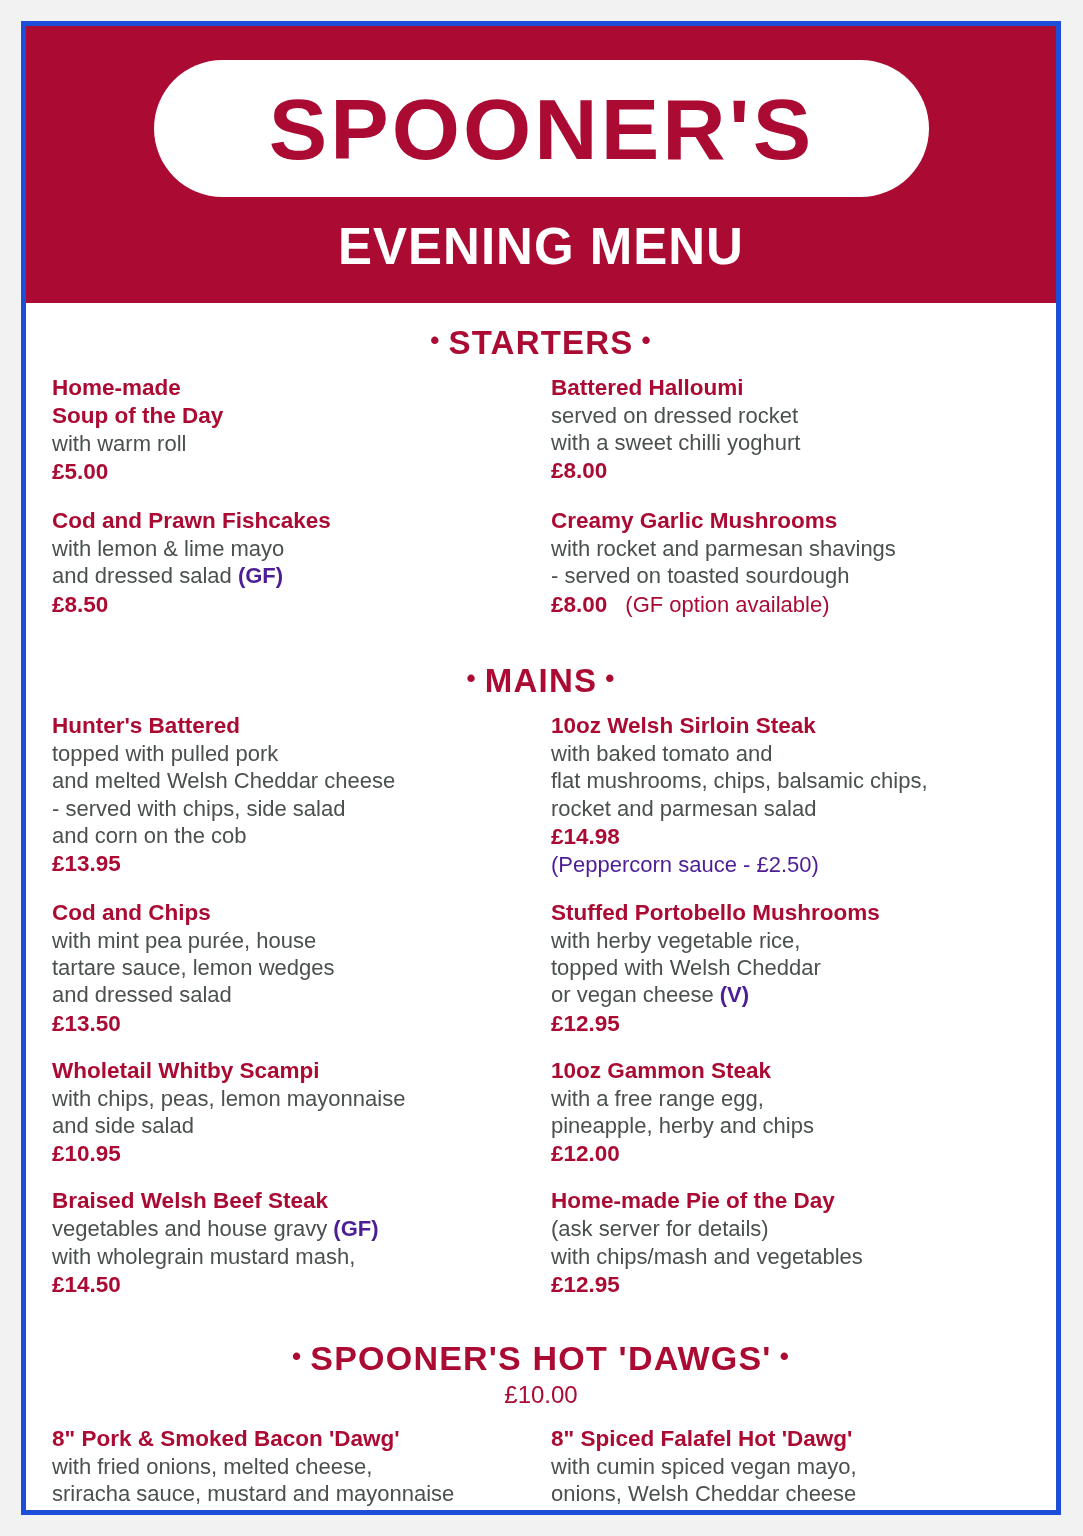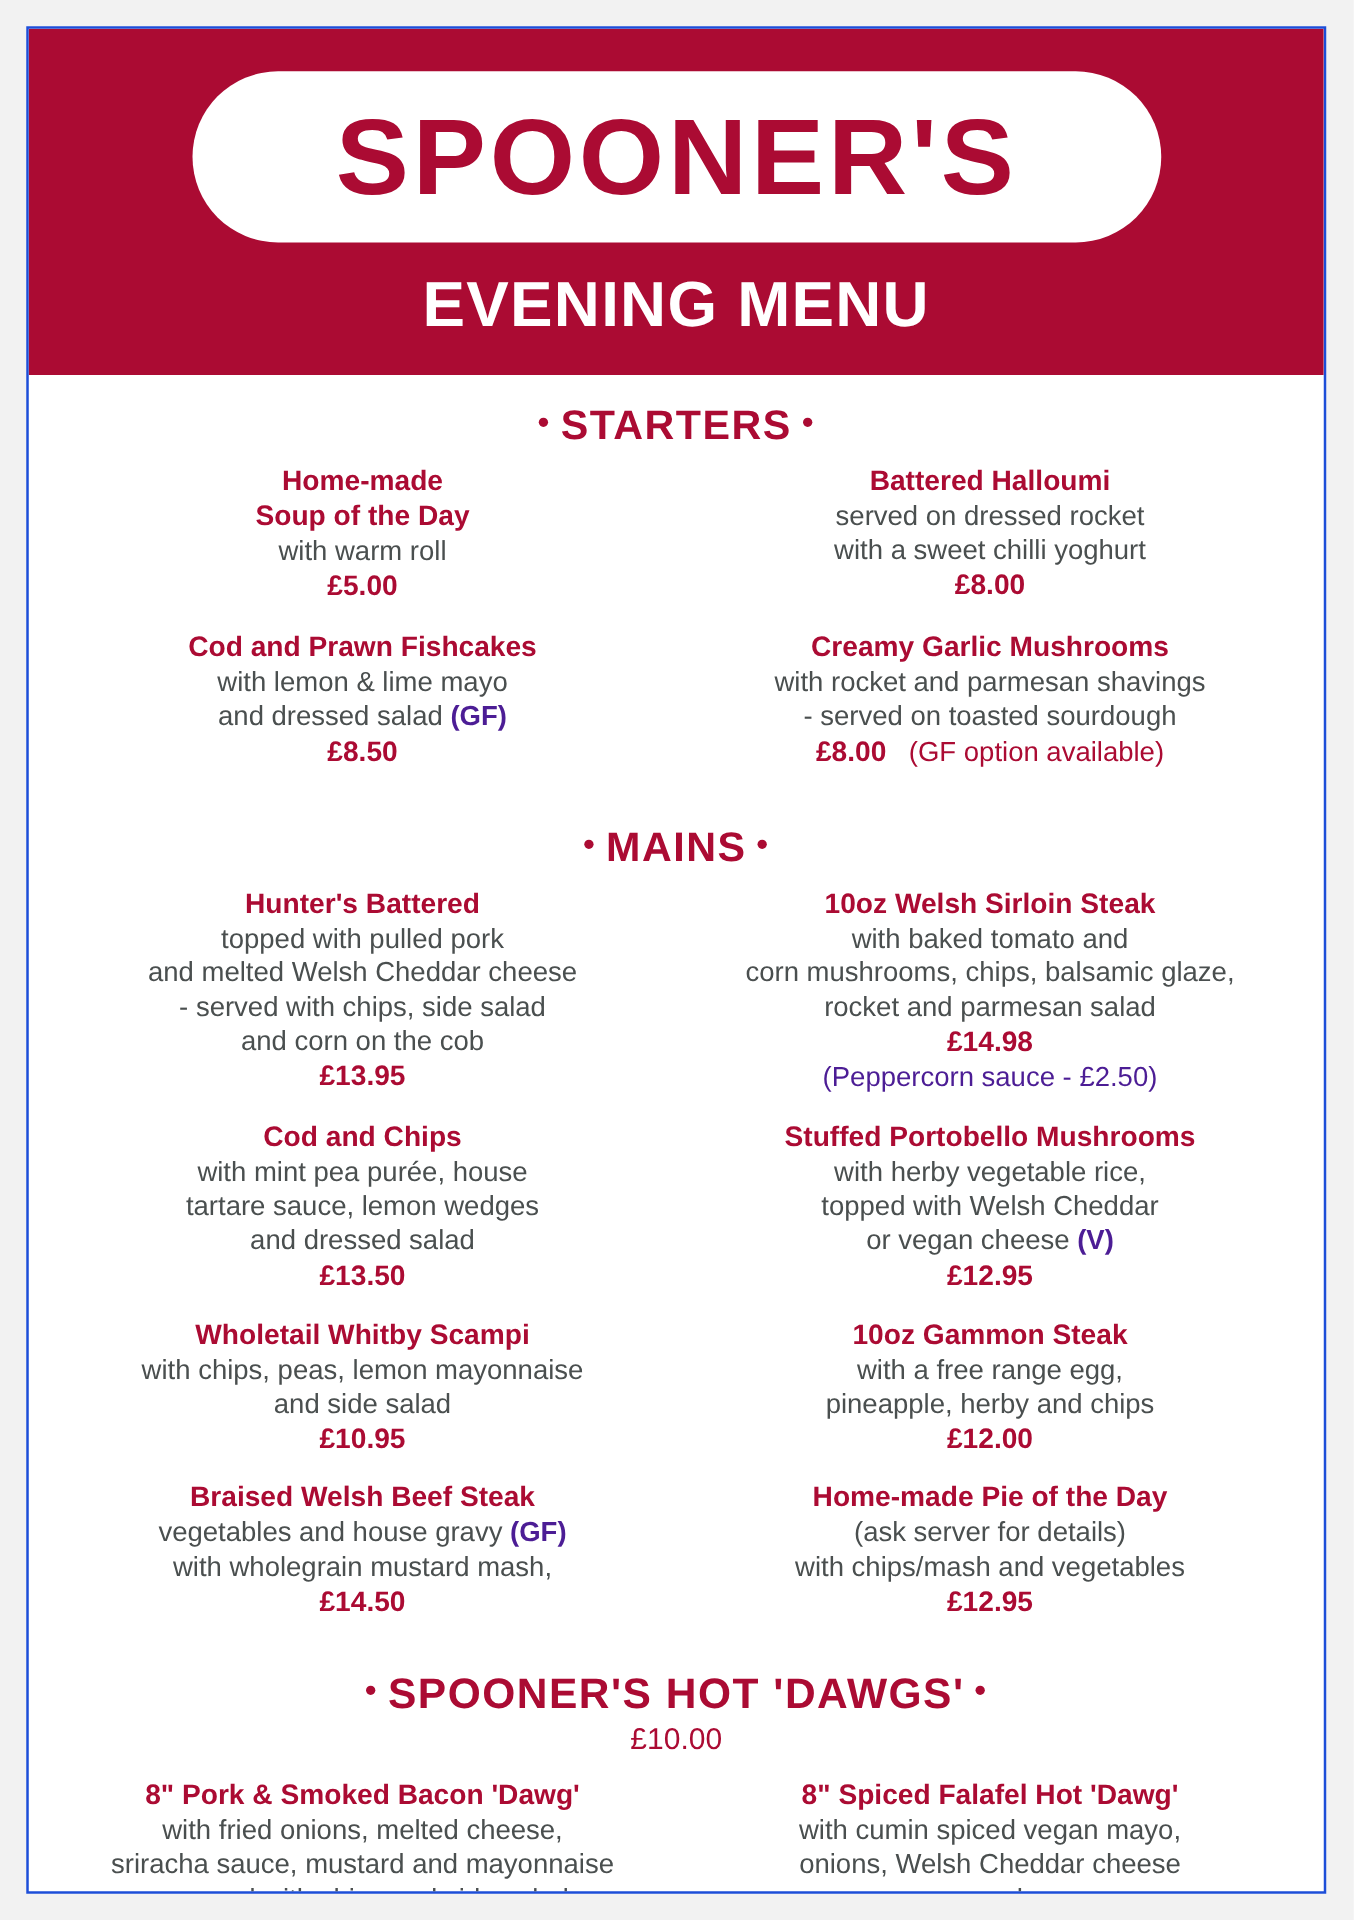--- a/index.html
+++ b/index.html
@@ -14,21 +14,21 @@
     overflow: hidden;
   }
 
   .page {
     position: absolute;
     left: 21px;
     top: 21px;
     width: 1040px;
     height: 1494px;
     background: #ffffff;
-    border: 2px solid #1d4ed8;
+    border: 5px solid #1d4ed8;
     box-sizing: border-box;
     overflow: hidden;
   }
 
   
   .header {
     background: #ab0b33;
     width: 100%;
     height: 277px;
     box-sizing: border-box;
@@ -100,21 +100,20 @@
     line-height: 1;
   }
 
   .grid {
     display: grid;
     grid-template-columns: 1fr 1fr;
     column-gap: 0px;
   }
 
   .item {
-    text-align: center;
     padding: 0 10px;
     box-sizing: border-box;
   }
 
   .item-name {
     color: #ab0b33;
     font-weight: bold;
     font-size: 22.5px;
     line-height: 1.24;
   }
@@ -223,21 +222,21 @@
         <div class="item-desc">topped with pulled pork</div>
         <div class="item-desc">and melted Welsh Cheddar cheese</div>
         <div class="item-desc">- served with chips, side salad</div>
         <div class="item-desc">and corn on the cob</div>
         <div class="item-price">£13.95</div>
       </div>
 
       <div class="item">
         <div class="item-name">10oz Welsh Sirloin Steak</div>
         <div class="item-desc">with baked tomato and</div>
-        <div class="item-desc">corn mushrooms, chips, balsamic glaze,</div>
+        <div class="item-desc">flat mushrooms, chips, balsamic chips,</div>
         <div class="item-desc">rocket and parmesan salad</div>
         <div class="item-price">£14.98</div>
         <div class="note-grey">(Peppercorn sauce - £2.50)</div>
       </div>
 
       <div class="item">
         <div class="item-name">Cod and Chips</div>
         <div class="item-desc">with mint pea purée, house</div>
         <div class="item-desc">tartare sauce, lemon wedges</div>
         <div class="item-desc">and dressed salad</div>

